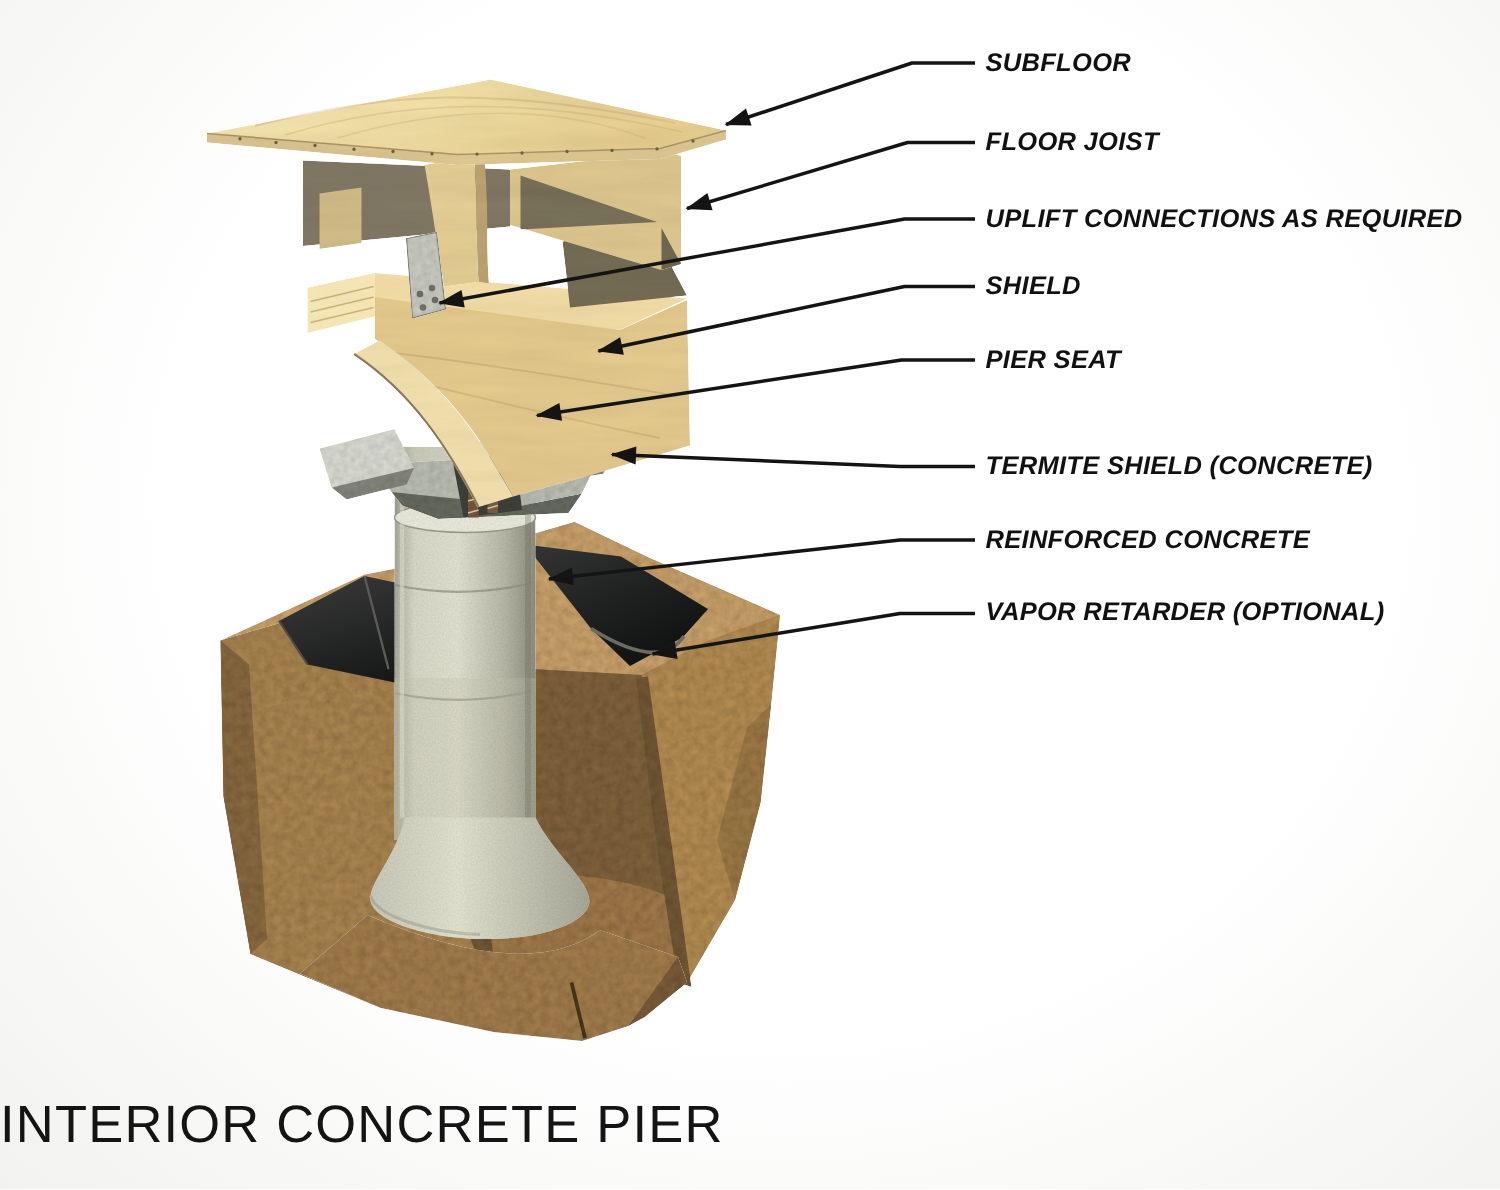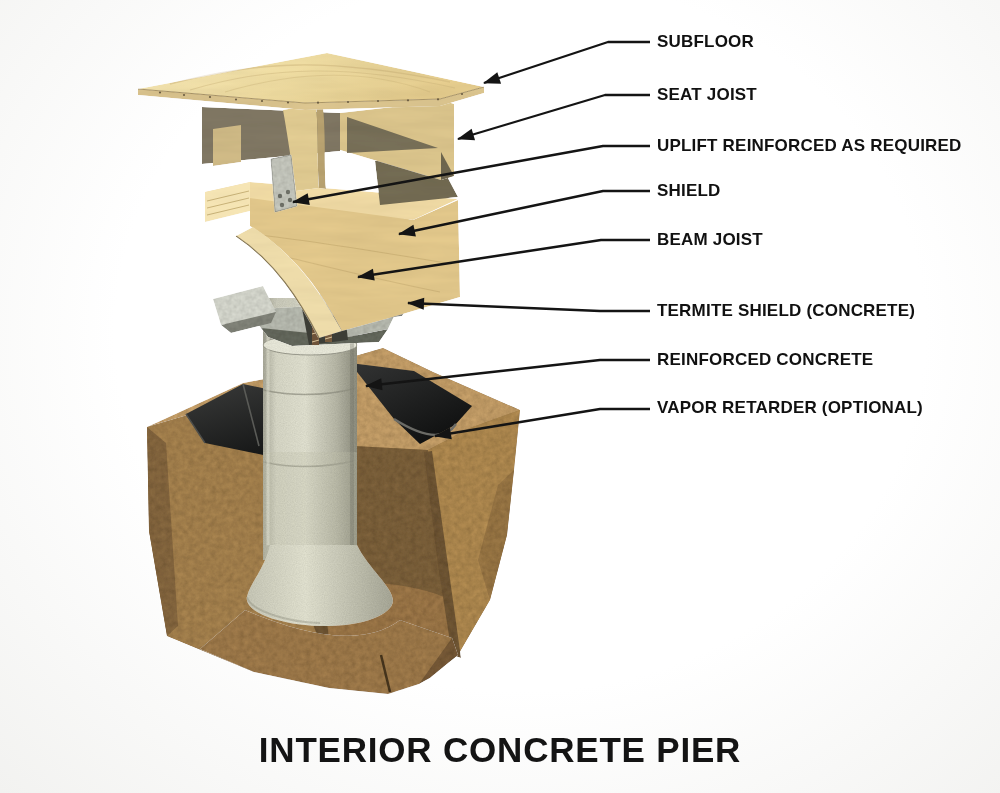--- a/index.html
+++ b/index.html
@@ -4,25 +4,25 @@
 <style>
   html,body{margin:0;padding:0;background:#ffffff;}
   .stage{
     position:relative;width:1000px;height:793px;overflow:hidden;
     background:radial-gradient(ellipse at 52% 42%, #ffffff 55%, #f2f2f0 100%);
     font-family:"Liberation Sans","DejaVu Sans",sans-serif;
   }
   .stage svg{position:absolute;left:0;top:0;}
   .callout-label{
     position:absolute;left:657px;font-size:17px;font-weight:bold;color:#111;
-    line-height:20px;white-space:nowrap;letter-spacing:.2px;
+    line-height:20px;white-space:nowrap;letter-spacing:.2px;font-style:italic;
   }
   .diagram-title{
-    position:absolute;left:0;right:0;top:730px;text-align:center;
-    font-size:35px;font-weight:bold;color:#141414;letter-spacing:.8px;
+    position:absolute;left:0;right:0;top:730px;
+    font-size:35px;font-weight:normal;color:#141414;letter-spacing:.8px;
   }
 </style>
 </head>
 <body>
 
 <div class="stage">
 
 <svg width="1000" height="793" viewBox="0 0 1000 793">
   <defs>
     <marker id="arrow" markerUnits="userSpaceOnUse" markerWidth="22" markerHeight="16" refX="17" refY="7" orient="auto">
@@ -247,23 +247,23 @@
     <polyline points="650,146 603,146 293,202" marker-end="url(#arrow)"></polyline>
     <polyline points="650,191 603,191 399,234" marker-end="url(#arrow)"></polyline>
     <polyline points="650,240 601,240 358,277" marker-end="url(#arrow)"></polyline>
     <polyline points="650,311 600,311 408,303" marker-end="url(#arrow)"></polyline>
     <polyline points="650,360 600,360 366,386" marker-end="url(#arrow)"></polyline>
     <polyline points="650,409 600,409 435,436" marker-end="url(#arrow)"></polyline>
   </g>
 </svg>
 
 <div class="callout-label" style="top:32px">SUBFLOOR</div>
-<div class="callout-label" style="top:85px">SEAT JOIST</div>
-<div class="callout-label" style="top:136px">UPLIFT REINFORCED AS REQUIRED</div>
+<div class="callout-label" style="top:85px">FLOOR JOIST</div>
+<div class="callout-label" style="top:136px">UPLIFT CONNECTIONS AS REQUIRED</div>
 <div class="callout-label" style="top:181px">SHIELD</div>
-<div class="callout-label" style="top:230px">BEAM JOIST</div>
+<div class="callout-label" style="top:230px">PIER SEAT</div>
 <div class="callout-label" style="top:301px">TERMITE SHIELD (CONCRETE)</div>
 <div class="callout-label" style="top:350px">REINFORCED CONCRETE</div>
 <div class="callout-label" style="top:398px">VAPOR RETARDER (OPTIONAL)</div>
 
 <div class="diagram-title">INTERIOR CONCRETE PIER</div>
 
 </div>
 
 </body></html>

